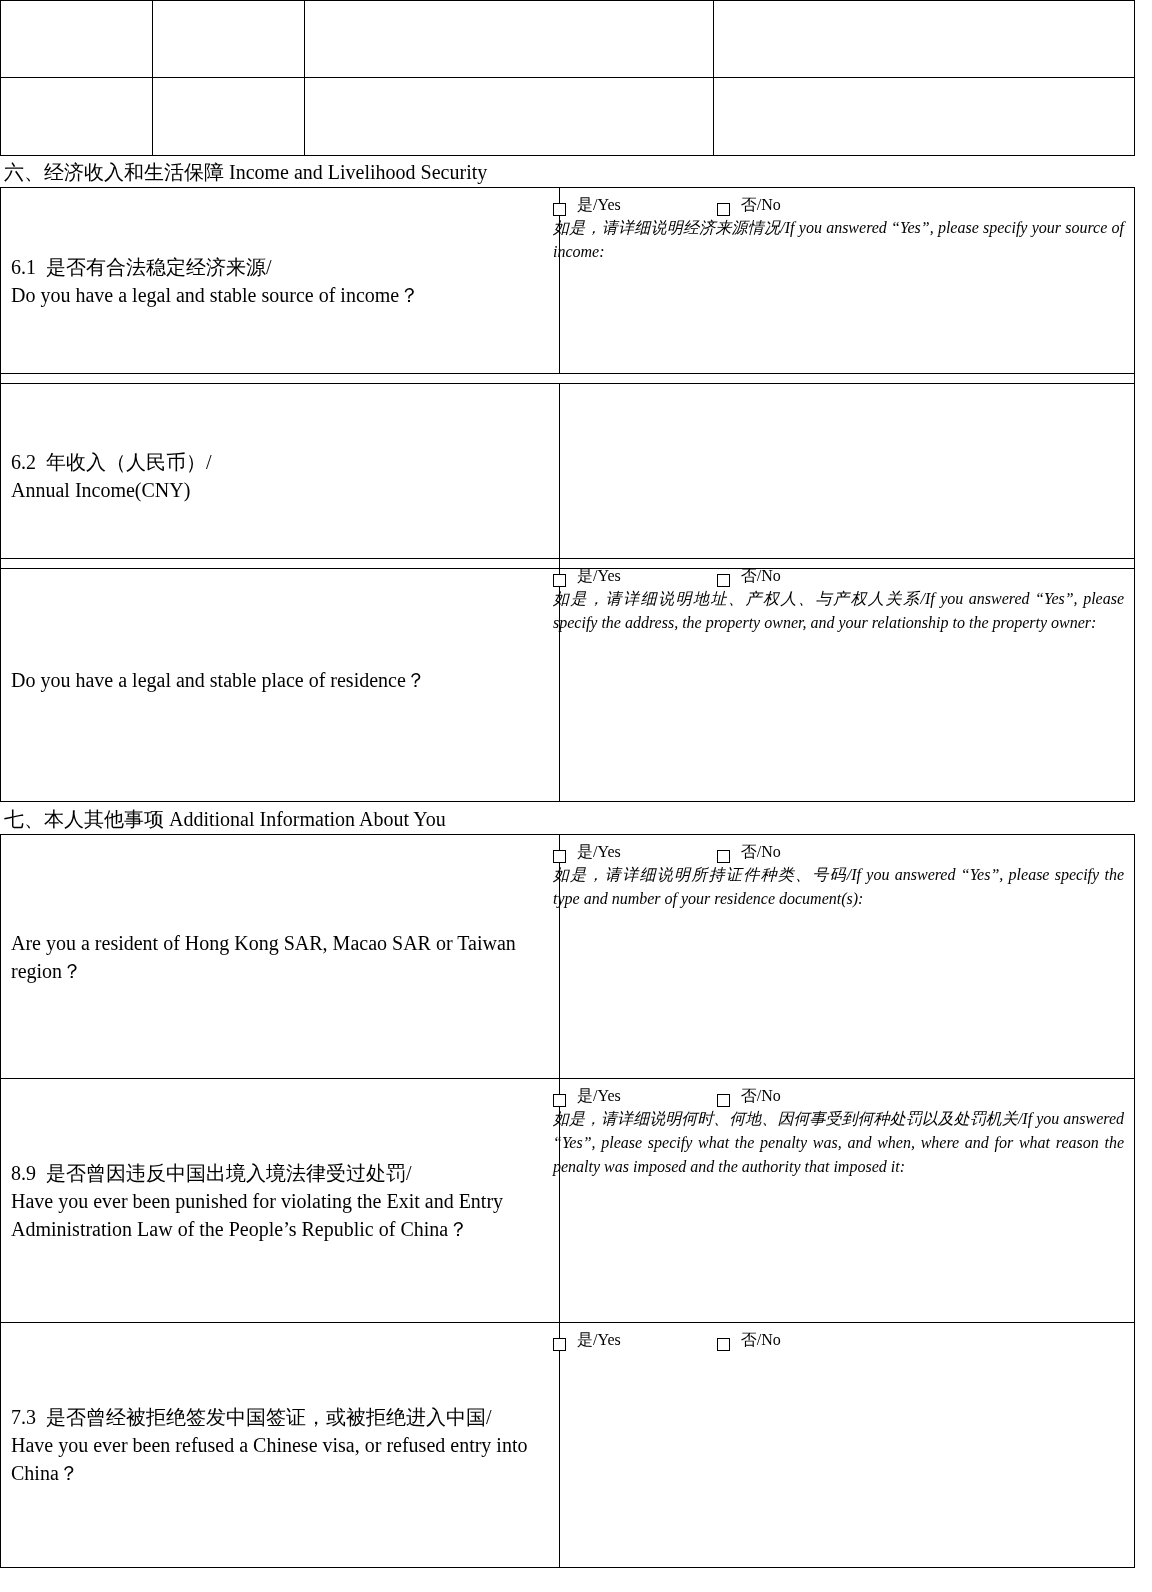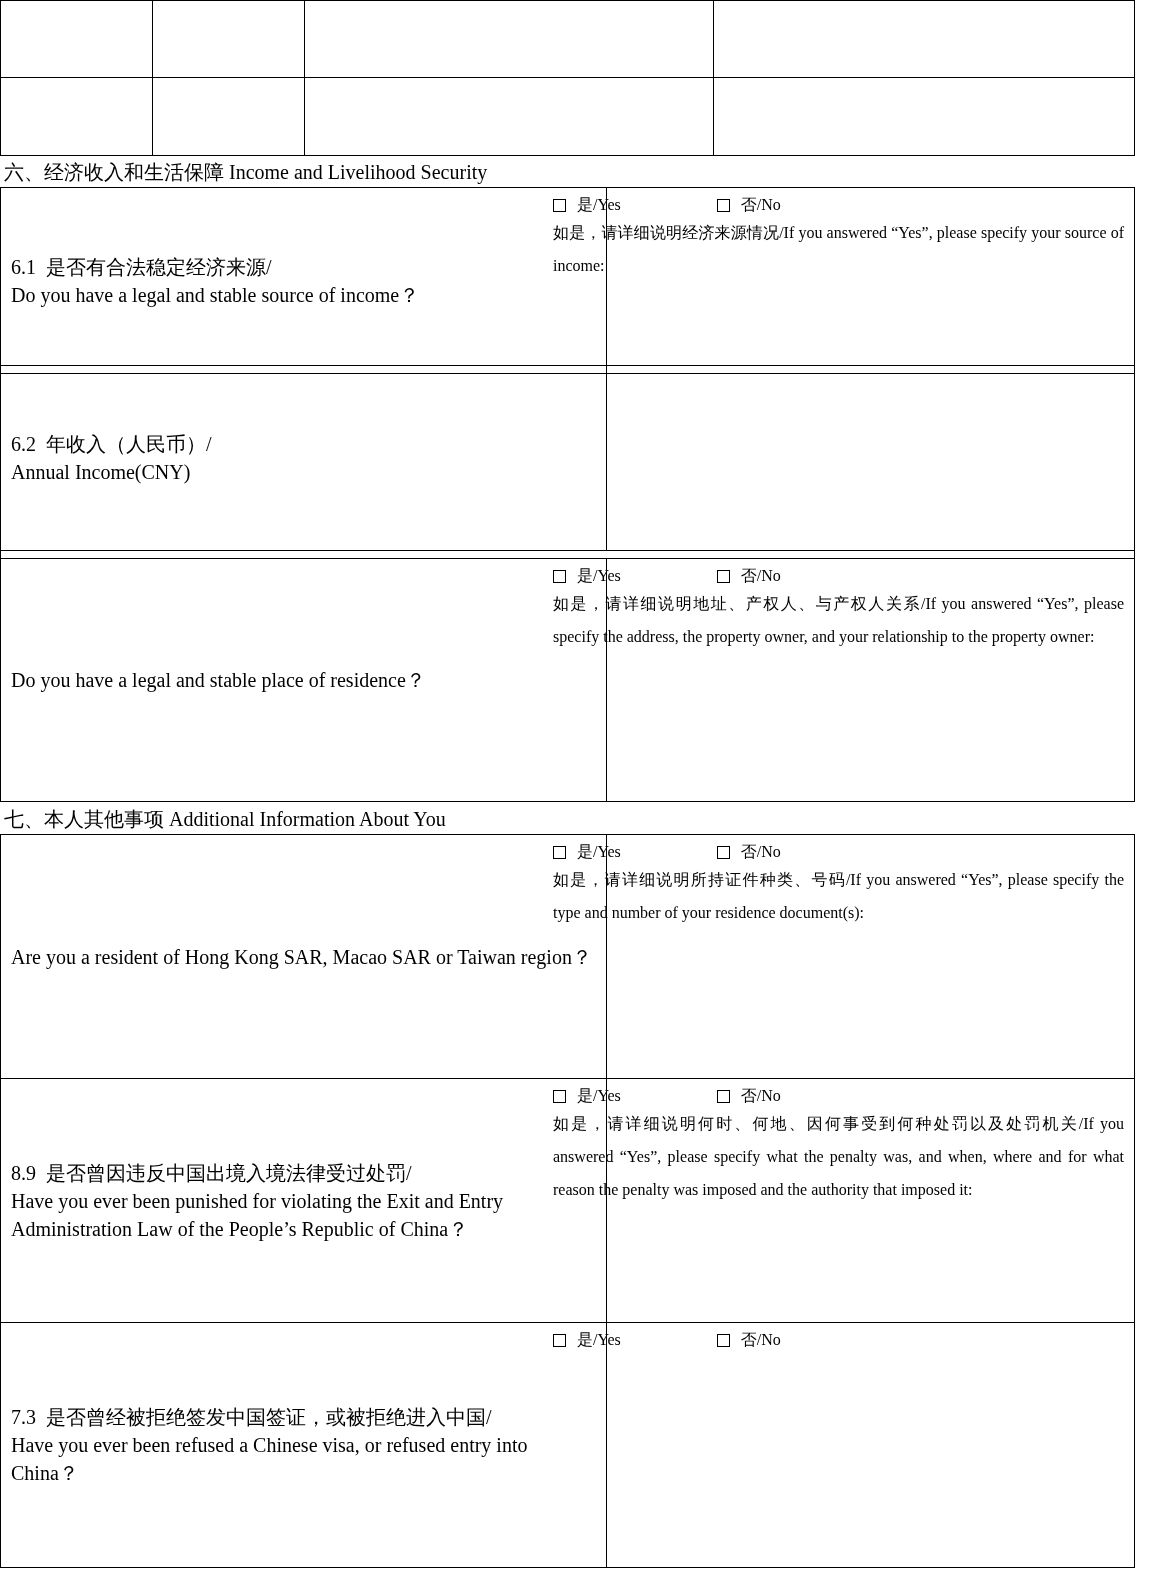--- a/index.html
+++ b/index.html
@@ -24,44 +24,44 @@
     }
     .qtable {
       position: absolute; left: 0; width: 1135px;
       border-left: 1px solid #000; border-right: 1px solid #000;
     }
     .qrow {
       position: absolute; left: 0; right: 0;
       border-top: 1px solid #000; border-bottom: 1px solid #000;
     }
     .qcell-left {
-      position: absolute; left: 0; top: 0; bottom: 0; width: 606px;
+      position: absolute; left: 0; top: 0; bottom: 0; width: 559px;
       border-right: 1px solid #000;
       display: flex; flex-direction: column; justify-content: center;
       padding: 0 10px;
     }
     .qcell-right {
       position: absolute; left: 541px; right: 0; top: 0; bottom: 0;
       padding: 6px 10px 0 11px;
     }
     .qtext {
       font-size: 20px; line-height: 28px; color: #000;
     }
     .qtext .num { margin-right: 10px; }
     .check-line {
       font-size: 16px; line-height: 22px; white-space: nowrap; display: flex; align-items: center;
     }
-    .checkbox-group { display: inline-flex; align-items: center; }
+    .checkbox-group { display: inline-flex; align-items: flex-end; }
     .checkbox-group.no { margin-left: 58px; padding-left: 38px; }
     .checkbox {
       display: inline-block; width: 13px; height: 13px; border: 1px solid #000;
       margin-right: 11px; background: #fff;
     }
     .instr {
-      font-size: 16px; line-height: 33px; text-align: justify;
+      font-size: 16px; line-height: 24px; text-align: justify; font-style: italic;
     }
   </style>
 </head>
 <body>
 
 <div class="top-table">
   <div class="row r1">
     <div class="vline" style="left:151px"></div>
     <div class="vline" style="left:303px"></div>
     <div class="vline" style="left:712px"></div>
@@ -92,21 +92,21 @@
         </span>
         <span class="checkbox-group no">
           <span class="checkbox"></span>
           <span>否/No</span>
         </span>
       </div>
       <div class="instr">如是，请详细说明经济来源情况/If you answered “Yes”, please specify your source of income:</div>
     </div>
   </div>
 
-  <div class="qrow" style="top:178px; height:186px">
+  <div class="qrow" style="top:196px; height:186px">
     <div class="qcell-left">
       <div class="qtext">
         <span class="num">6.2</span><span>年收入（人民币）/</span>
       </div>
       <div class="qtext">Annual Income(CNY)</div>
     </div>
     <div class="qcell-right"></div>
   </div>
 
   <div class="qrow" style="top:371px; height:244px">

